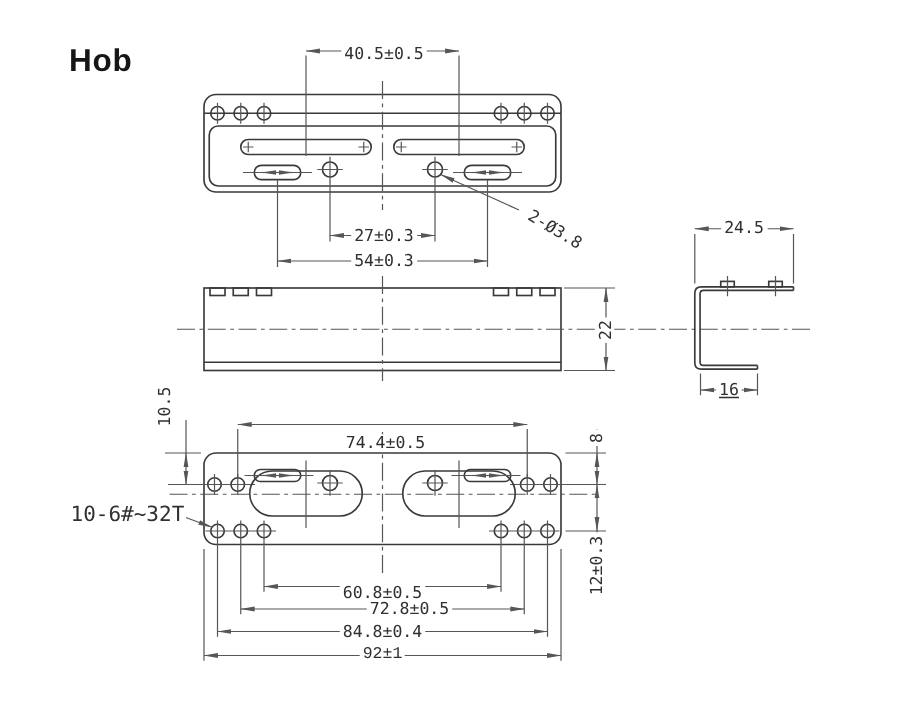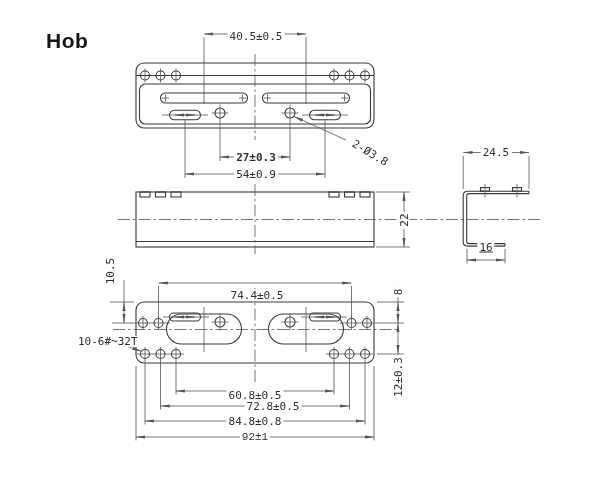--- a/index.html
+++ b/index.html
@@ -5,22 +5,22 @@
   html,body{margin:0;padding:0;width:600px;height:480px;background:#ffffff;overflow:hidden;}
   #stage{position:relative;width:600px;height:480px;background:#ffffff;
          font-family:"DejaVu Sans Mono","Liberation Mono",monospace;}
   #stage svg{position:absolute;left:0;top:0;}
   .title{position:absolute;left:46px;top:30px;font-family:"Liberation Sans",sans-serif;
          font-weight:bold;font-size:21px;color:#161616;letter-spacing:.5px;line-height:1;text-align:right;}
   .dim{position:absolute;font-size:11px;line-height:1;color:#303030;background:#ffffff;
        padding:0 2px;white-space:nowrap;transform:translate(-50%,-50%);}
   .dim.rot90{transform:translate(-50%,-50%) rotate(-90deg);}
   .dim.rot31{transform:translate(-50%,-50%) rotate(31deg);}
-  .callout{position:absolute;font-size:11px;line-height:1;color:#303030;background:#ffffff;
-       padding:0 1px;white-space:nowrap;margin-left:31px;}
+  .callout{position:absolute;font-size:14px;line-height:1;color:#303030;background:#ffffff;
+       padding:0 1px;white-space:nowrap;}
   
   .ol{fill:none;stroke:#3a3a3a;stroke-width:1.1;}
   .tl{fill:none;stroke:#565656;stroke-width:0.8;}
   .cl{fill:none;stroke:#565656;stroke-width:0.8;stroke-dasharray:12 3 2.5 3;}
 </style>
 </head>
 <body>
 
 <div id="stage">
 
@@ -184,32 +184,32 @@
       <line class="tl" x1="145" y1="421" x2="365" y2="421" marker-start="url(#arr)" marker-end="url(#arr)"></line>
       <line class="tl" x1="136" y1="437" x2="374" y2="437" marker-start="url(#arr)" marker-end="url(#arr)"></line>
 
       <line class="tl" x1="117" y1="342.5" x2="141.5" y2="351.5" marker-end="url(#arr)"></line>
     </g>
   </svg>
 
   <div class="title">Hob</div>
 
   <div class="dim" style="left:256px;top:36px;">40.5±0.5</div>
-  <div class="dim" style="left:256px;top:156.5px;font-weight:bold;">27±0.3</div>
-  <div class="dim" style="left:256px;top:173.5px;">54±0.9</div>
+  <div class="dim" style="left:256px;top:156.5px;">27±0.3</div>
+  <div class="dim" style="left:256px;top:173.5px;">54±0.3</div>
   <div class="dim rot31" style="left:370px;top:153px;">2-Ø3.8</div>
 
   <div class="dim rot90" style="left:404px;top:219.5px;">22</div>
 
   <div class="dim" style="left:496px;top:152px;">24.5</div>
-  <div class="dim" style="left:486px;top:247px;text-decoration:underline;">16</div>
+  <div class="dim" style="left:486px;top:260px;text-decoration:underline;">16</div>
 
   <div class="dim rot90" style="left:110px;top:271px;">10.5</div>
   <div class="dim" style="left:257px;top:295px;">74.4±0.5</div>
   <div class="dim rot90" style="left:398px;top:292px;">8</div>
   <div class="dim rot90" style="left:398px;top:377px;">12±0.3</div>
   <div class="dim" style="left:255px;top:395px;">60.8±0.5</div>
   <div class="dim" style="left:273px;top:405.5px;">72.8±0.5</div>
-  <div class="dim" style="left:255px;top:420.5px;">84.8±0.8</div>
+  <div class="dim" style="left:255px;top:420.5px;">84.8±0.4</div>
   <div class="dim" style="left:255px;top:436.5px;font-family:Liberation Mono, monospace;">92±1</div>
   <div class="callout" style="left:46px;top:336px;">10-6#~32T</div>
 
 </div>
 
 </body></html>

